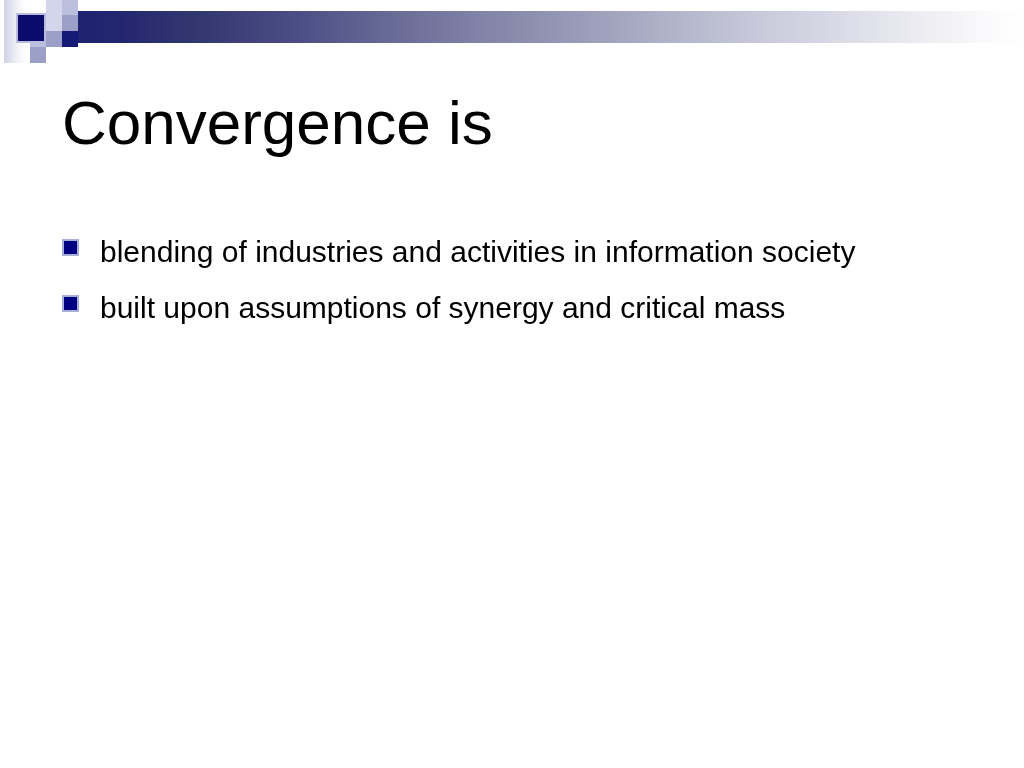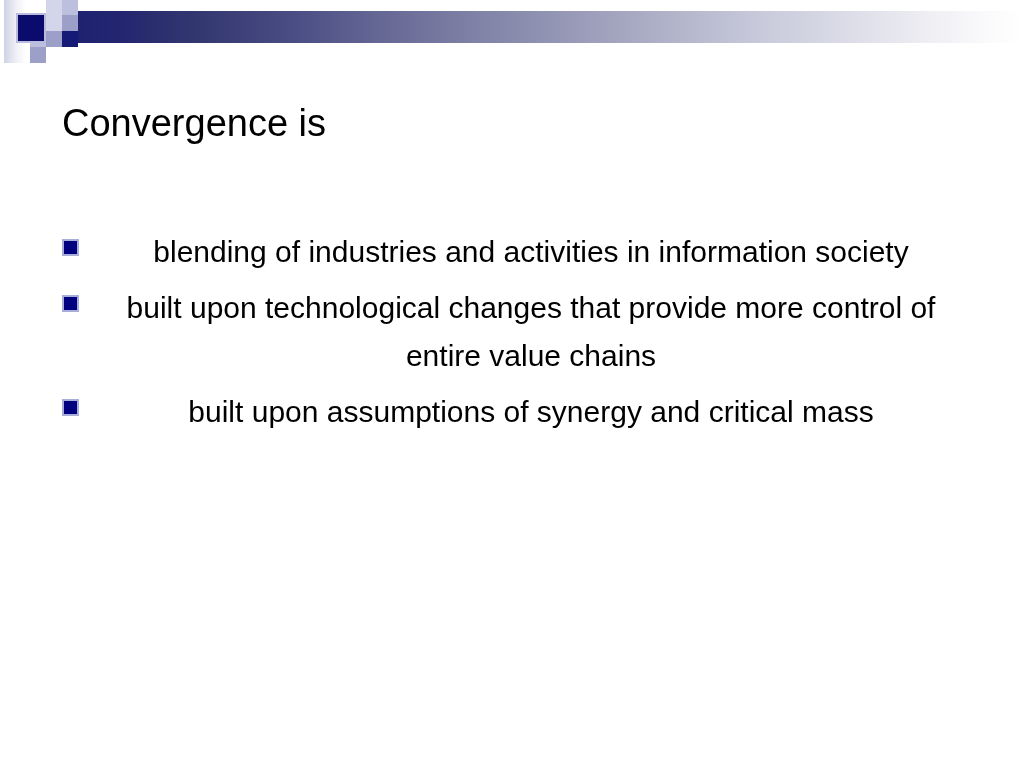--- a/index.html
+++ b/index.html
@@ -90,21 +90,21 @@
     background: #0b0b6e;
     box-shadow: 0 0 0 2px #b9bcdb;
   }
 
   
   .title {
     position: absolute;
     left: 62px;
     top: 92px;
     width: 900px;
-    font-size: 38px;
+    font-size: 62px;
     line-height: 62px;
     font-weight: normal;
     color: #000000;
     letter-spacing: 0px;
     margin: 0;
     white-space: nowrap;
   }
 
   
   .body {
@@ -127,21 +127,20 @@
     height: 13px;
     background: #000080;
     box-shadow: 0 0 0 2px #a9adda;
   }
   .bullet-text {
     display: block;
     font-size: 30px;
     line-height: 48px;
     color: #000000;
     letter-spacing: 0px;
-    text-align: center;
   }
 </style>
 </head>
 <body>
 
 <div class="slide">
 
   <div class="header-deco">
 
     <div class="deco-left-strip"></div>
@@ -166,24 +165,20 @@
 
   <h1 class="title">Convergence is</h1>
 
   <div class="body">
 
     <div class="bullet-row">
       <span class="bullet-marker"></span>
       <span class="bullet-text">blending of industries and activities in information society</span>
     </div>
 
-    <div class="bullet-row">
-      <span class="bullet-marker"></span>
-      <span class="bullet-text">built upon technological changes that provide more control of entire value chains</span>
-    </div>
 
 
     <div class="bullet-row">
       <span class="bullet-marker"></span>
       <span class="bullet-text">built upon assumptions of synergy and critical mass</span>
     </div>
 
   </div>
 
 </div>

